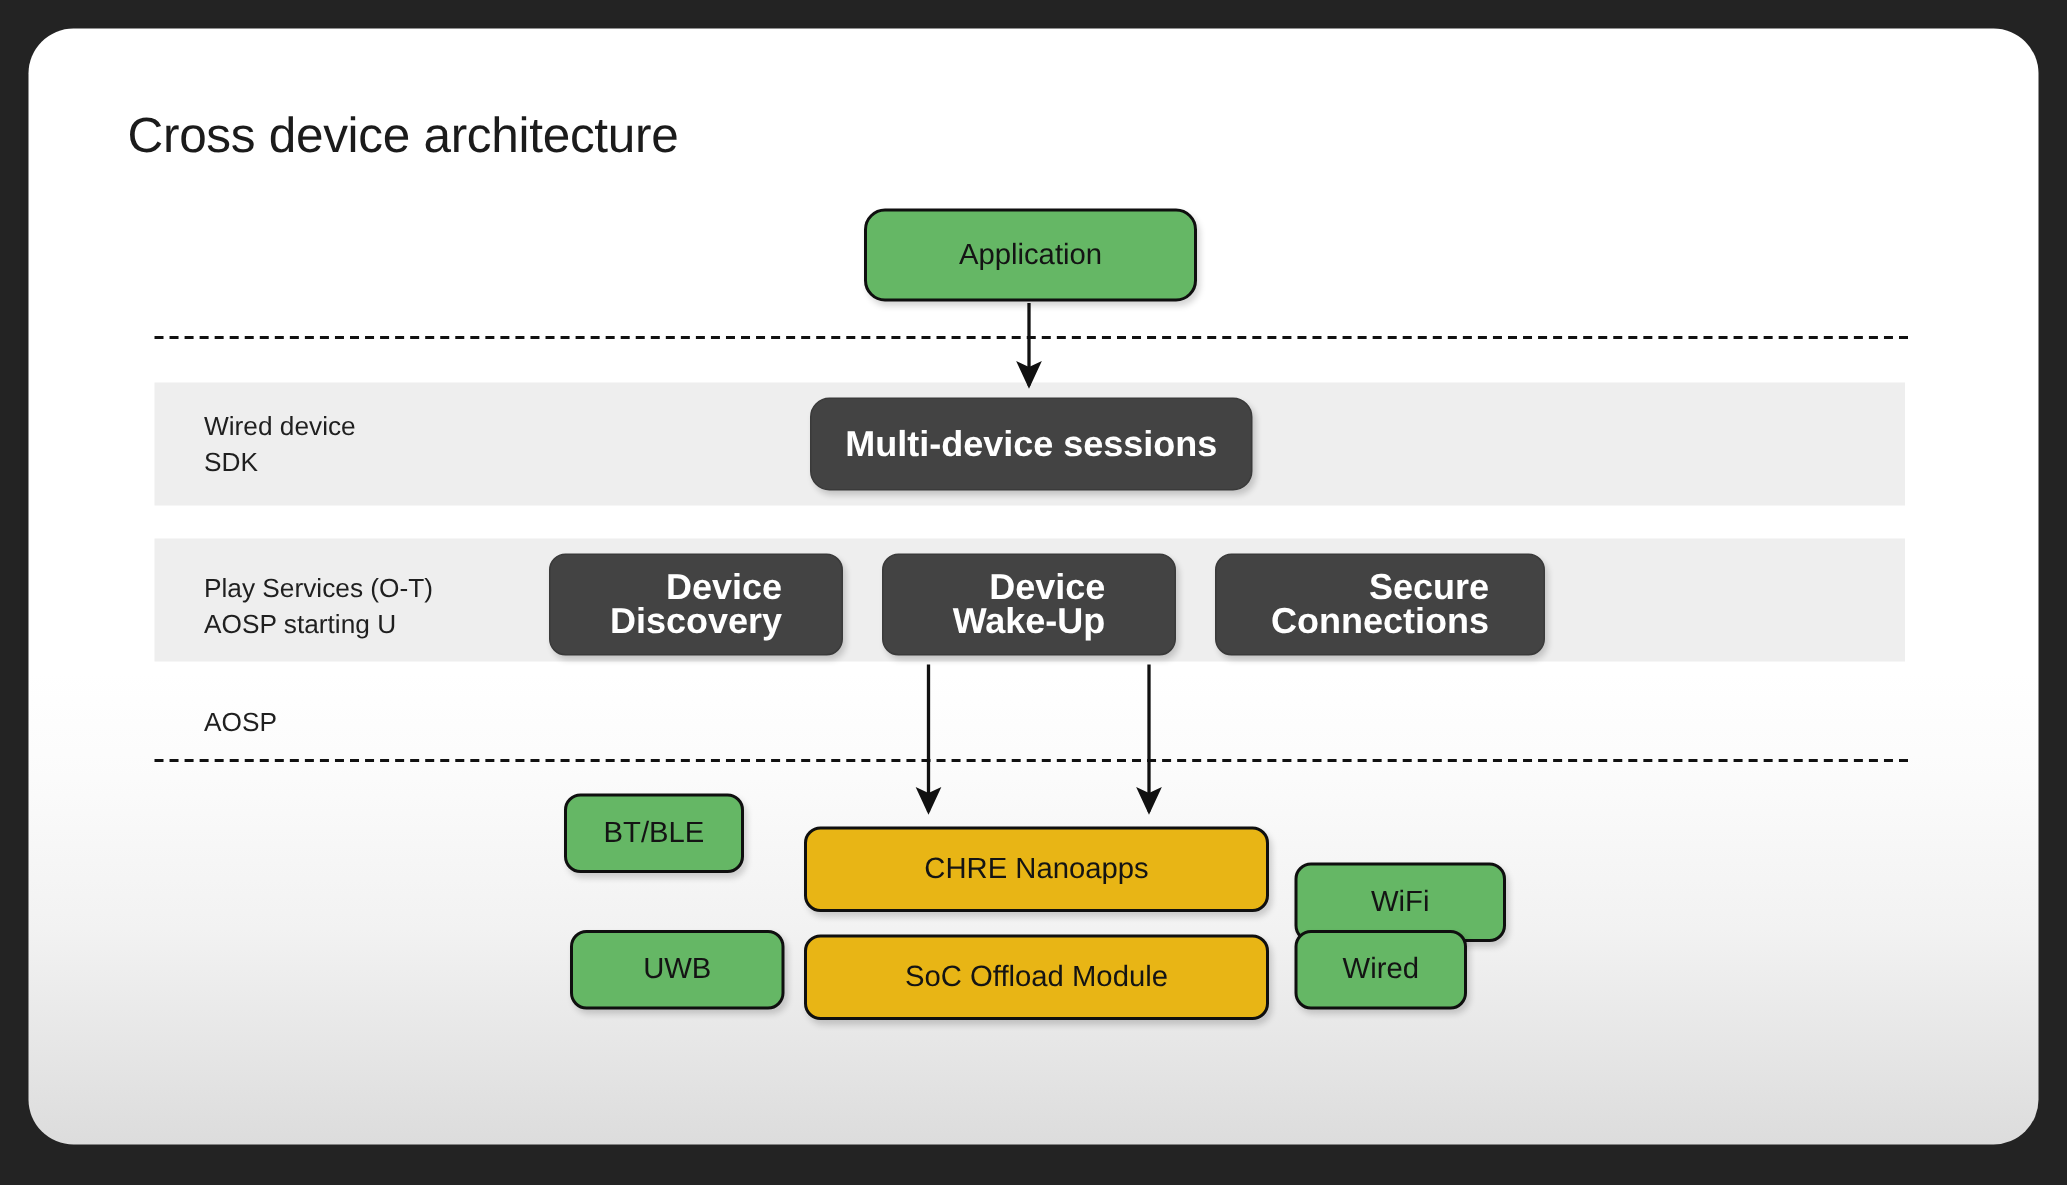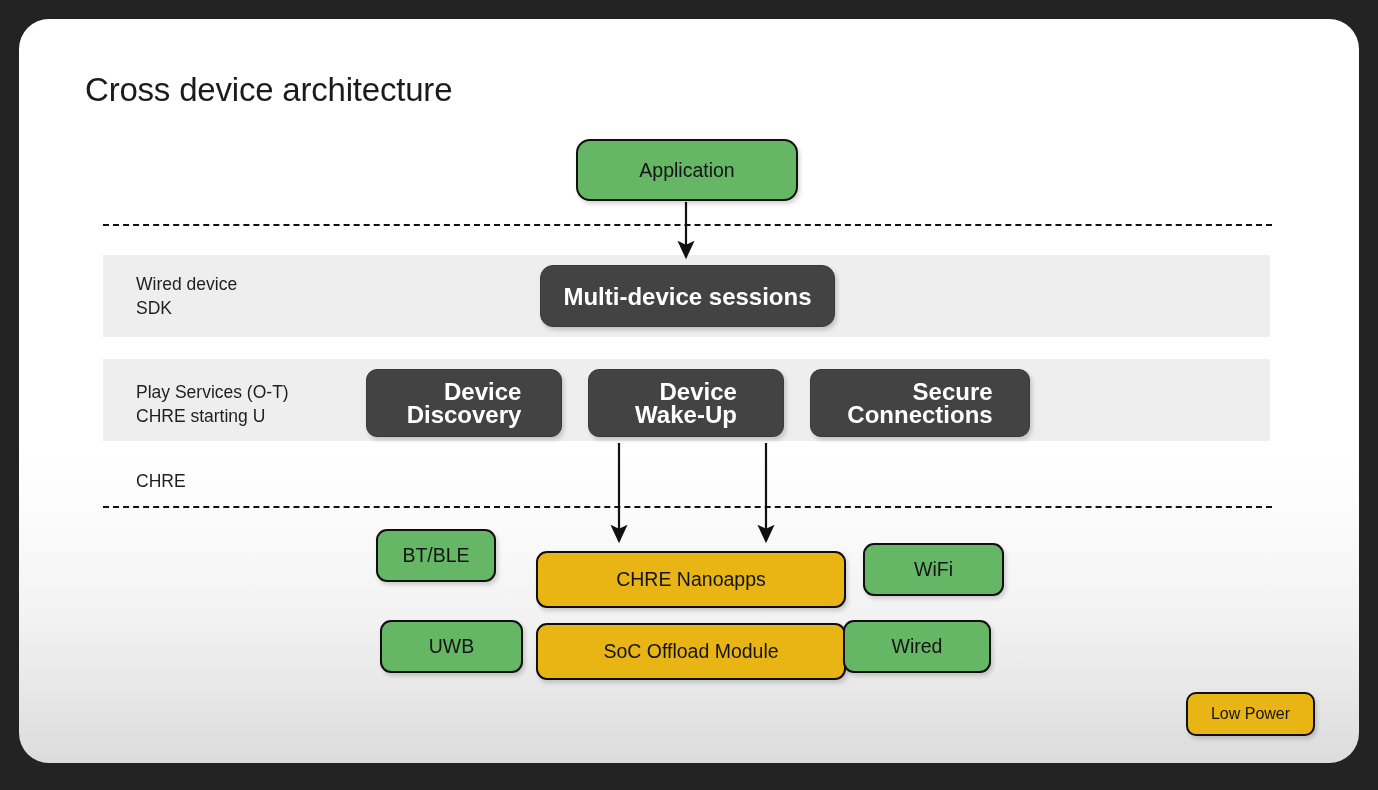--- a/index.html
+++ b/index.html
@@ -126,22 +126,22 @@
   .n-application  { left: 557px; top: 120px;  width: 222px;  height: 62px; border-radius: 14px; }
   .n-sessions     { left: 521px; top: 246px;  width: 295px;  height: 62px; border-radius: 13px; }
   .n-discovery    { left: 347px; top: 350px;  width: 196px;  height: 68px; }
   .n-wakeup       { left: 569px; top: 350px;  width: 196px;  height: 68px; }
   .n-secure       { left: 791px; top: 350px;  width: 220px;  height: 68px; }
 
   .n-btble        { left: 357px; top: 510px;  width: 120px;  height: 53px; }
   .n-uwb          { left: 361px; top: 601px;  width: 143px;  height: 53px; }
   .n-chre         { left: 517px; top: 532px;  width: 310px;  height: 57px; }
   .n-soc          { left: 517px; top: 604px;  width: 310px;  height: 57px; }
-  .n-wifi         { left: 844px; top: 524px;  width: 141px;  height: 53px; }
-  .n-wired        { left: 824px; top: 601px;  width: 148px;  height: 53px; }
+  .n-wifi         { left: 844px; top: 556px;  width: 141px;  height: 53px; }
+  .n-wired        { left: 844px; top: 601px;  width: 115px;  height: 53px; }
 
   .n-lowpower {
     left: 1167px; top: 673px; width: 129px; height: 44px;
     font-size: 16px; border-radius: 10px;
   }
 
   
   .arrow-layer {
     position: absolute;
     left: 0; top: 0;
@@ -158,23 +158,23 @@
     <div class="slide-title">Cross device architecture</div>
 
     <div class="dashed dash-top"></div>
 
     <div class="band band-sdk"></div>
     <div class="band-label lbl-sdk">Wired device
 SDK</div>
 
     <div class="band band-play"></div>
     <div class="band-label lbl-play">Play Services (O-T)
-CHRE starting U</div>
-
-    <div class="band-label lbl-aosp">CHRE</div>
+AOSP starting U</div>
+
+    <div class="band-label lbl-aosp">AOSP</div>
     <div class="dashed dash-bottom"></div>
 
     <svg class="arrow-layer" viewBox="0 0 1340 744" width="1340" height="744">
       <defs>
         <marker id="arrowhead" markerWidth="9" markerHeight="9" refX="7.4" refY="4.5" orient="auto" markerUnits="strokeWidth">
           <path d="M0,0.6 L8.4,4.5 L0,8.4 L1.8,4.5 z" fill="#111111"></path>
         </marker>
       </defs>
       <line x1="667" y1="183" x2="667" y2="238" stroke="#111111" stroke-width="2.2" marker-end="url(#arrowhead)"></line>
       <line x1="600" y1="424" x2="600" y2="522" stroke="#111111" stroke-width="2.2" marker-end="url(#arrowhead)"></line>
@@ -192,16 +192,15 @@
     <div class="node node-dark n-secure">Secure
 Connections</div>
 
     <div class="node node-green n-btble">BT/BLE</div>
     <div class="node node-green n-uwb">UWB</div>
     <div class="node node-yellow n-chre">CHRE Nanoapps</div>
     <div class="node node-yellow n-soc">SoC Offload Module</div>
     <div class="node node-green n-wifi">WiFi</div>
     <div class="node node-green n-wired">Wired</div>
 
-    <div class="node node-yellow n-lowpower">Low Power</div>
 
   </div>
 </div>
 
 </body></html>

